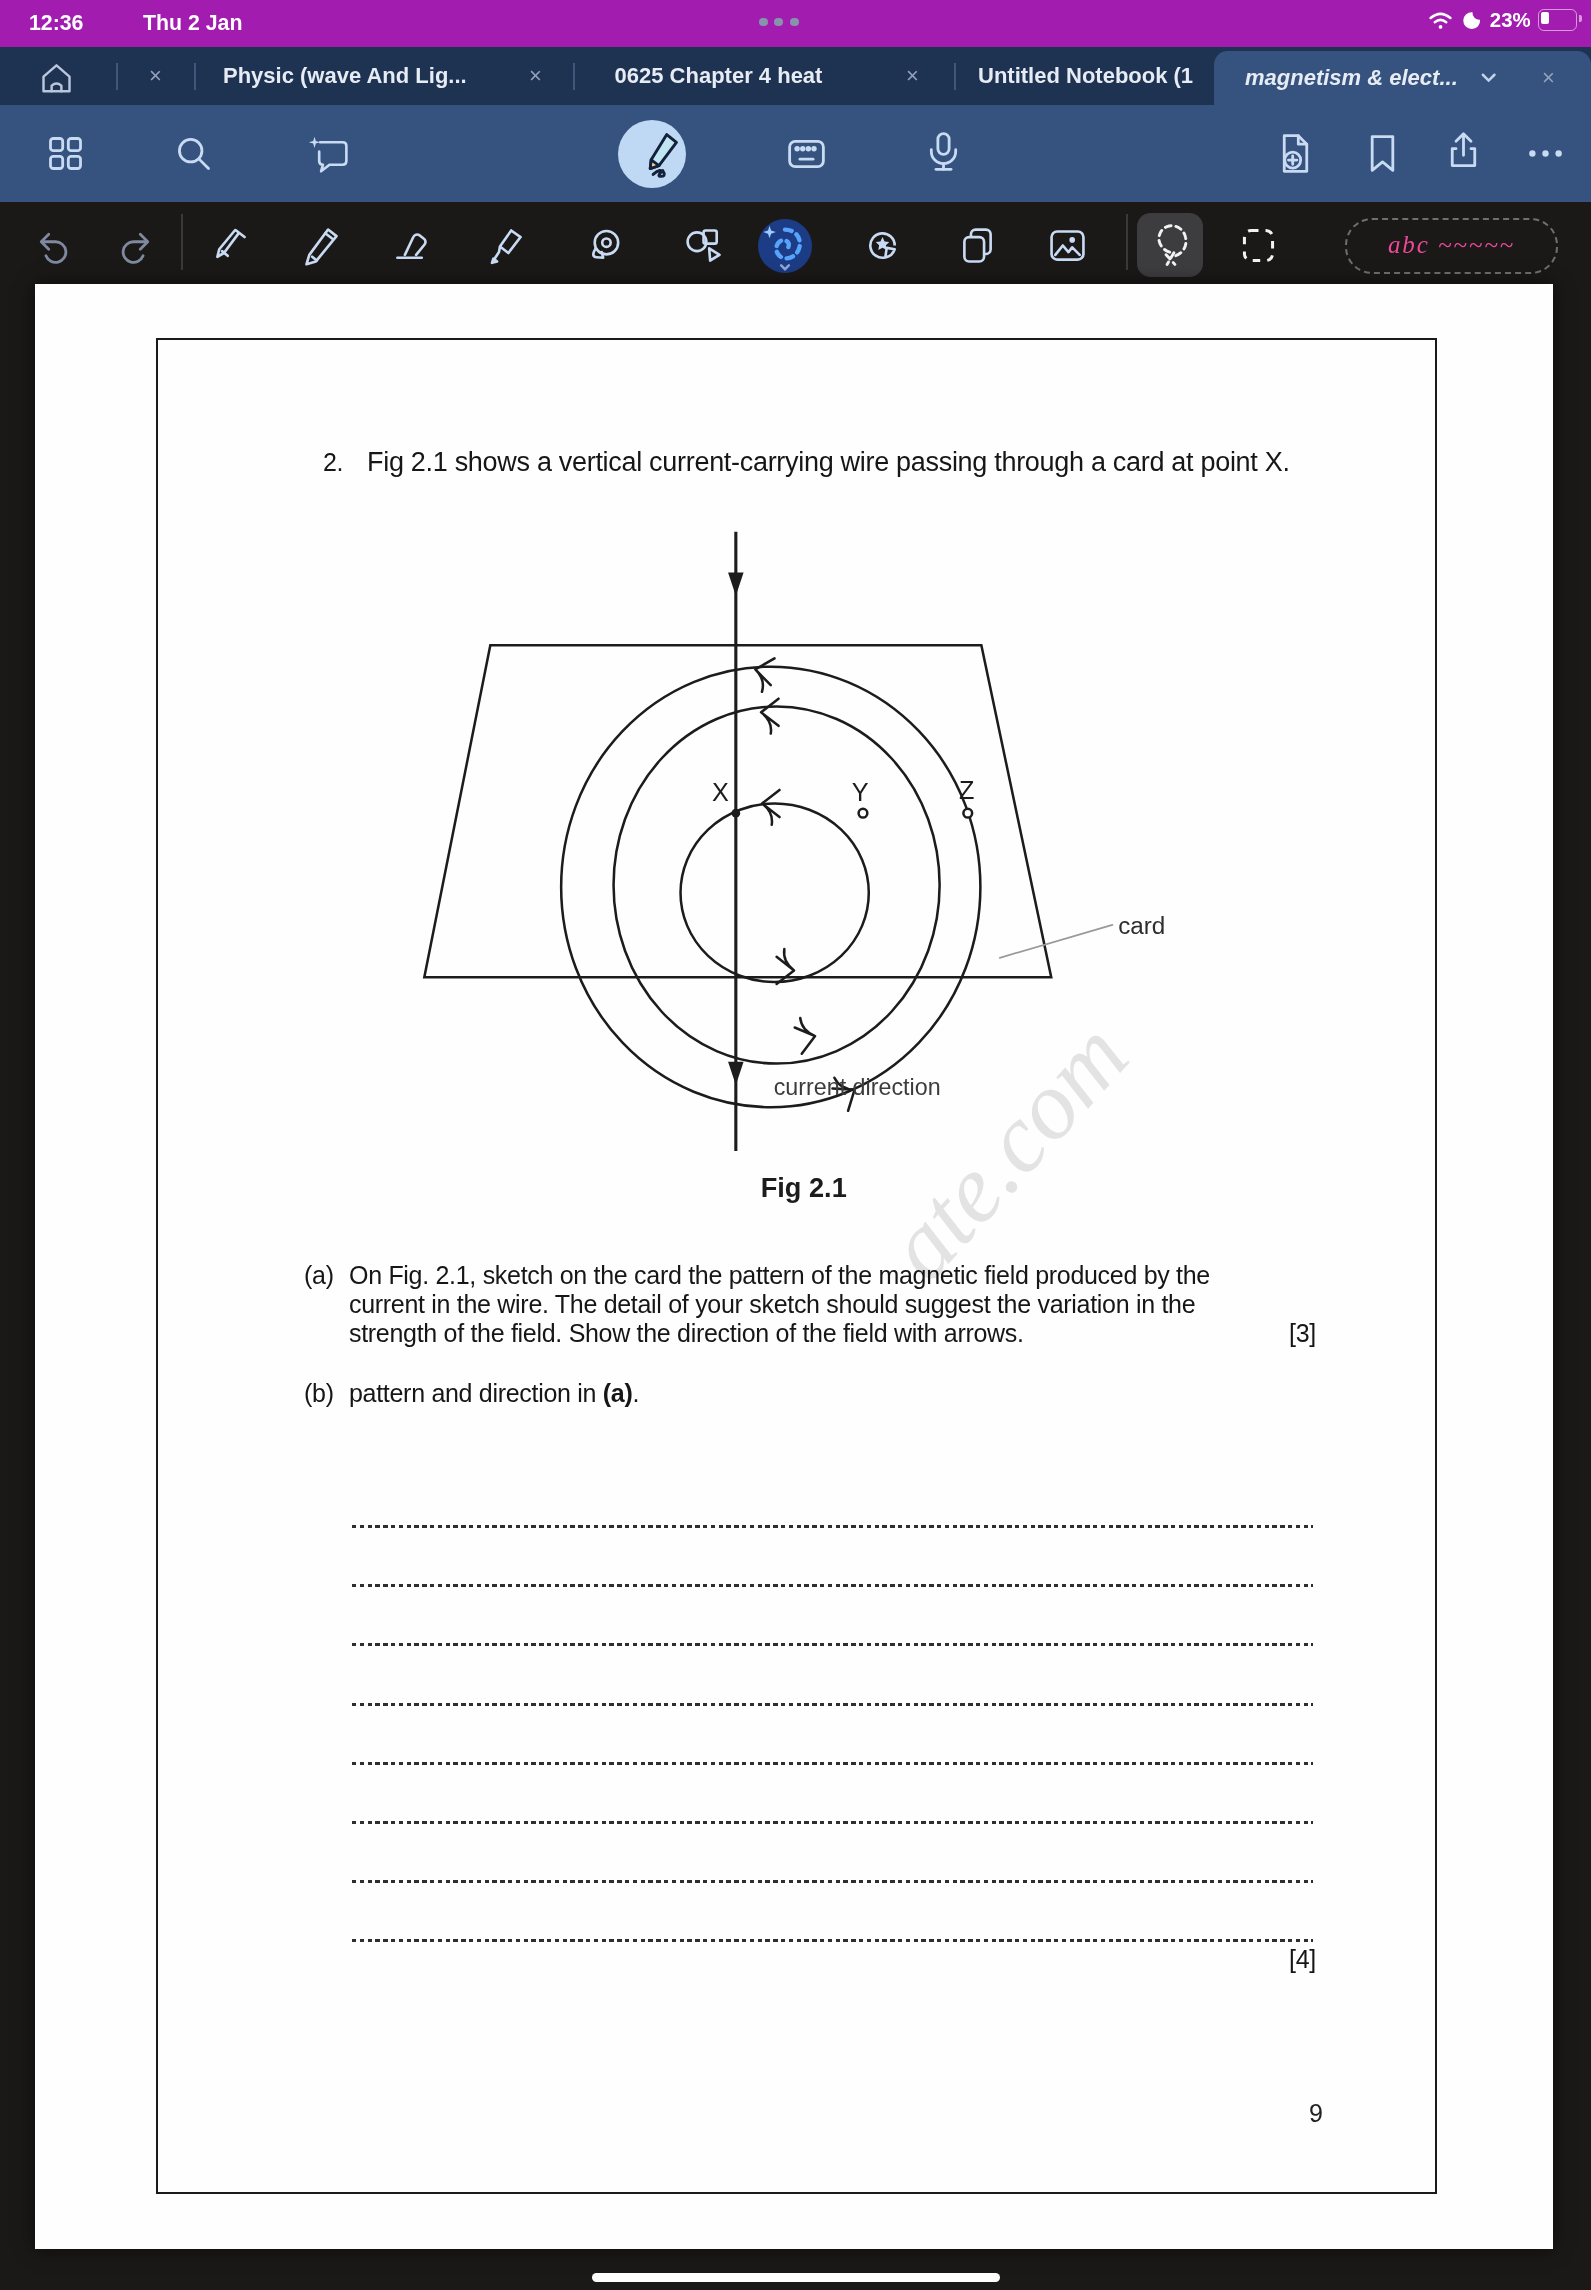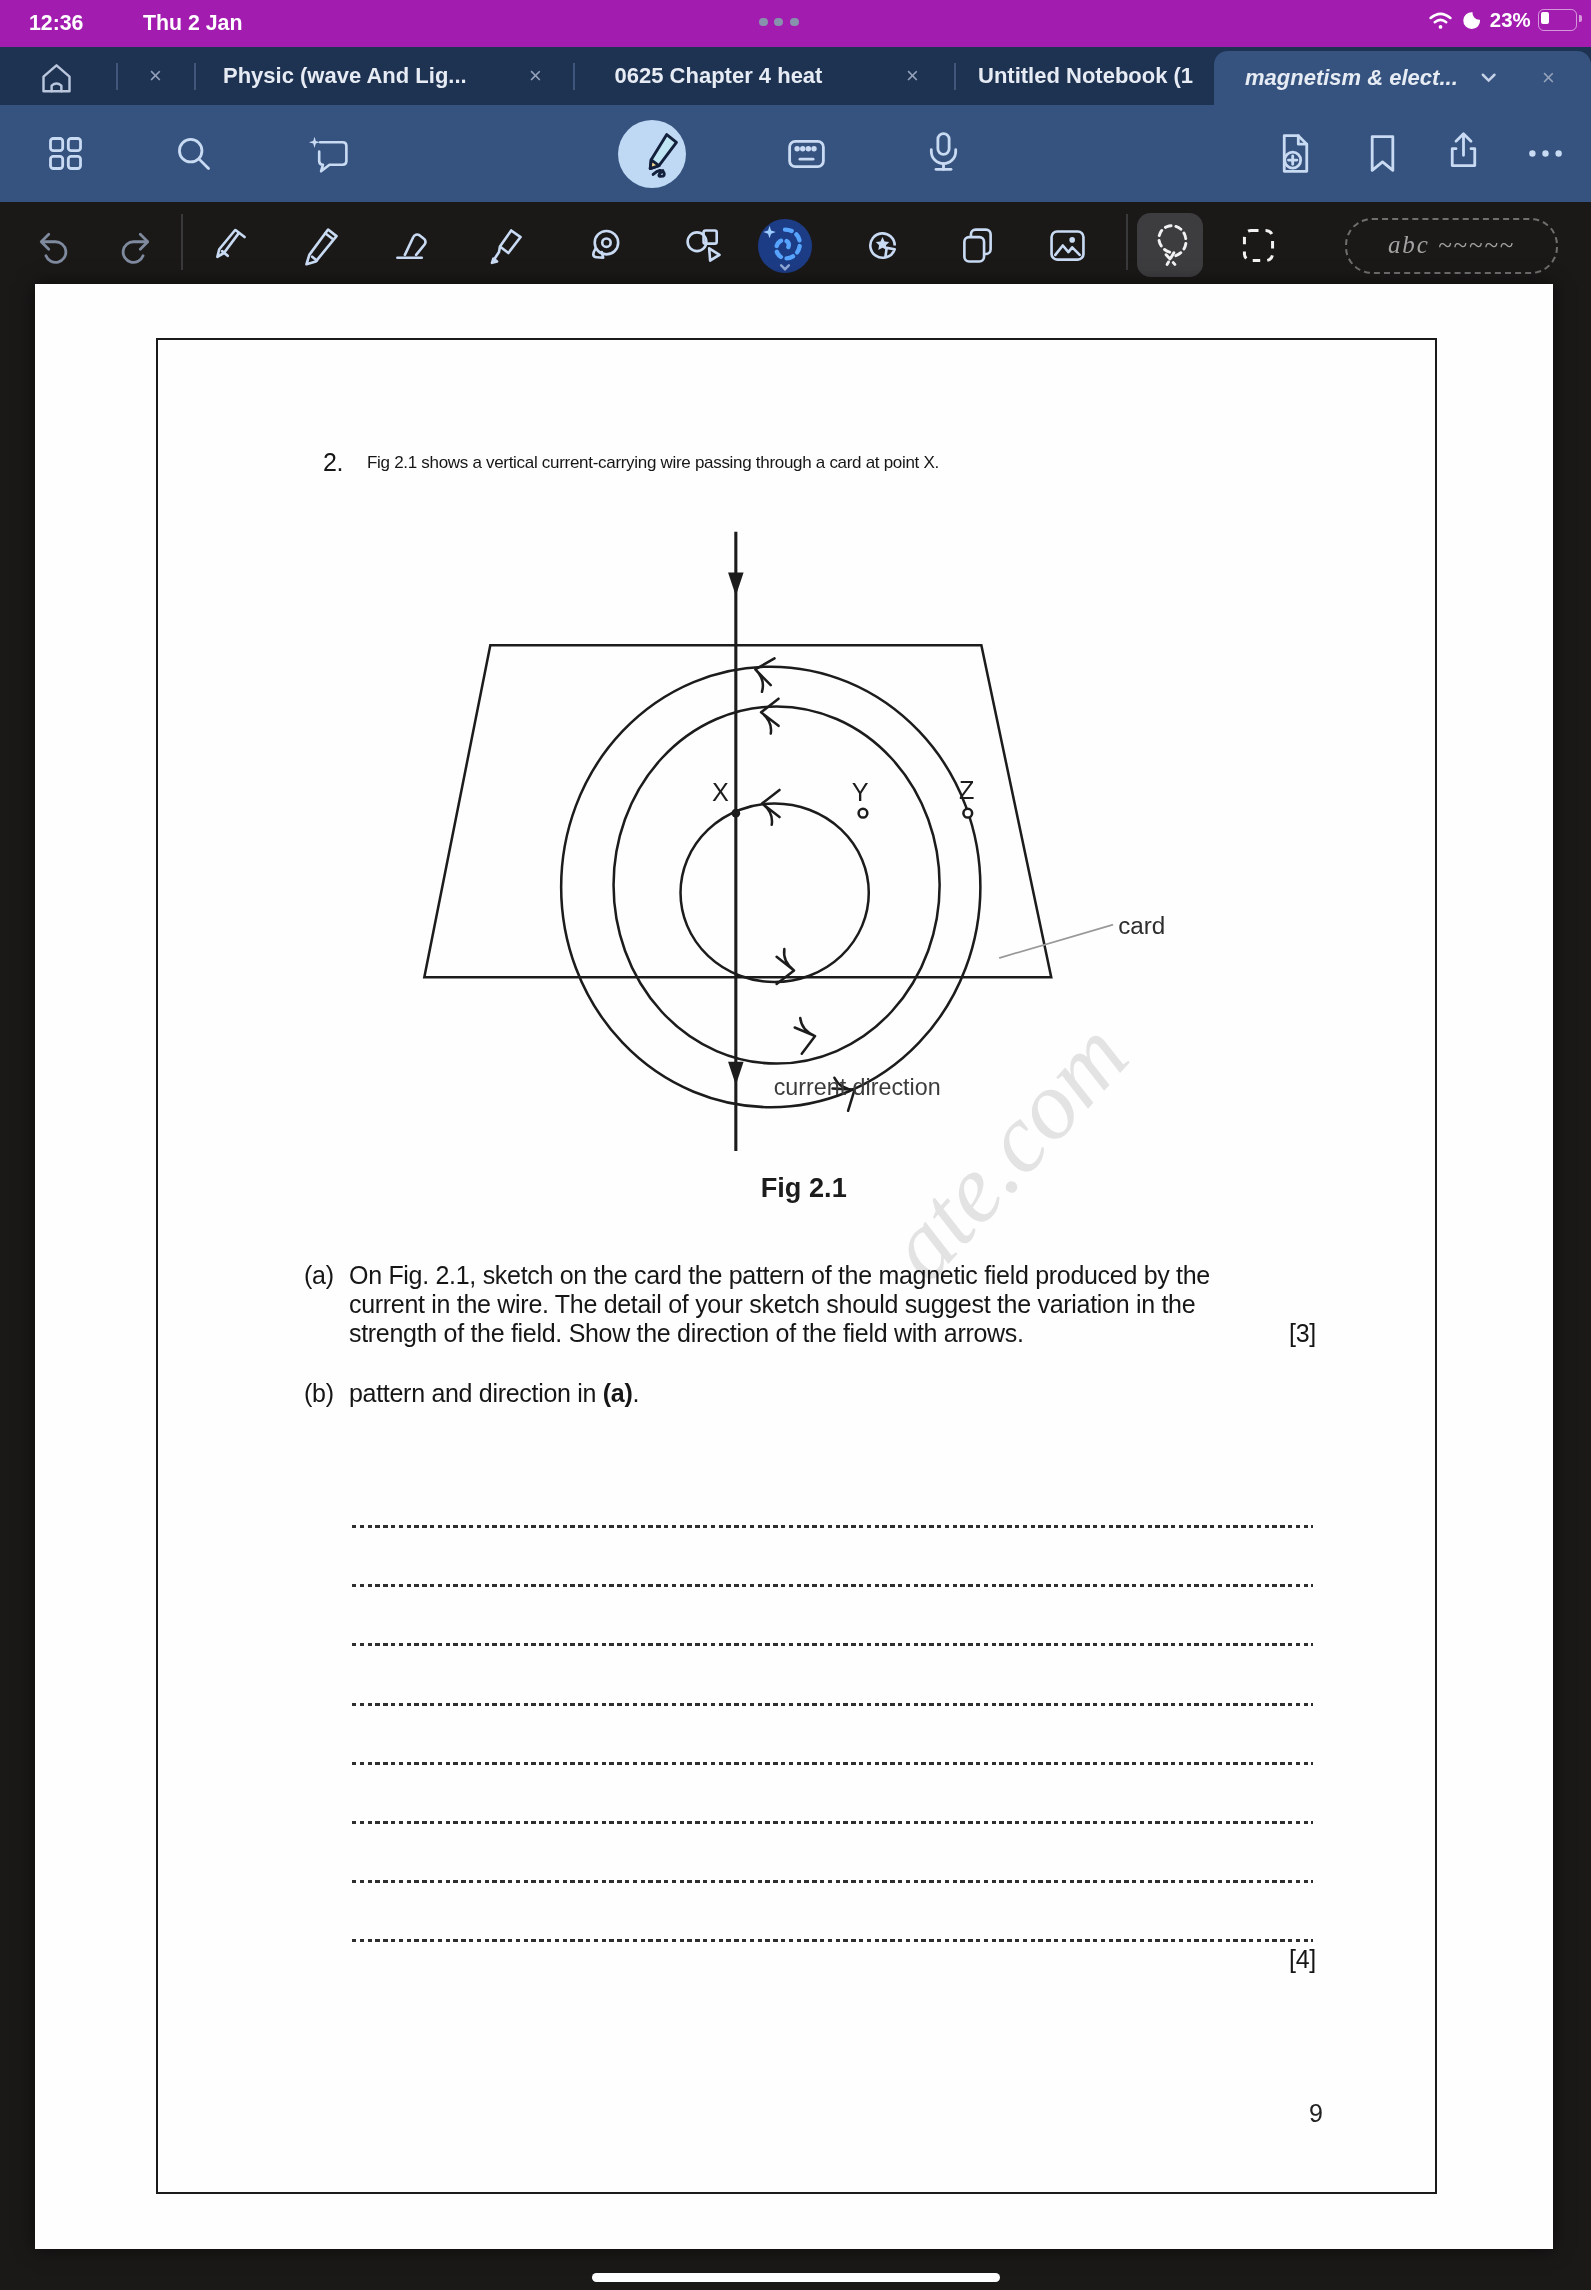--- a/index.html
+++ b/index.html
@@ -27,21 +27,21 @@
   .home-btn{left:37px;top:13.6px;width:43px;height:33px;background:none;border:none;padding:0;}
   
   .toolbar{left:0;top:105px;width:1591px;height:97px;background:#35537e;}
   .icbtn{background:none;border:none;padding:0;position:absolute;width:47px;height:47px;color:#c9daf3;}
   .penbtn{position:absolute;width:68px;height:68px;border-radius:50%;background:#bfd9f5;border:none;}
   
   .toolsrow{left:0;top:202px;width:1591px;height:80px;}
   .tr-div{width:1.5px;height:56px;background:#3a3a3c;top:11.6px;}
   .sel-box{left:1137px;top:10.7px;width:66px;height:64px;background:#3d3d40;border-radius:13.6px;}
   .abc-pill{left:1345px;top:15.5px;width:209px;height:52px;border:2.4px dashed #6f6f6f;border-radius:27px;
-            color:#a3a3a3;font-size:25px;font-style:italic;font-family:"Liberation Serif",serif;
+            color:#ec4899;font-size:25px;font-style:italic;font-family:"Liberation Serif",serif;
             text-align:center;line-height:50px;letter-spacing:1.9px;}
   
   .page{left:35px;top:284px;width:1518px;height:1965px;background:#fefefe;box-shadow:0 0 17.5px rgba(0,0,0,.6);}
   .page-border{left:121px;top:54px;width:1277px;height:1852px;border:2.4px solid #1a1a1a;}
   .doc{color:#161616;font-size:25px;letter-spacing:-0.3px;line-height:29px;}
   .qnum{left:288px;top:164px;}
   .qintro{left:332px;top:164px;}
   .plabel-a{left:269px;top:977px;}
   .pa-block{left:314px;top:977px;width:967px;}
   .plabel-b{left:269px;top:1095px;}
@@ -281,21 +281,21 @@
       <rect x="9" y="8" width="30" height="32" rx="7"></rect>
     </svg>
   </button>
   <div class="abs abc-pill">abc ~~~~~</div>
 </div>
 
 <div class="abs page">
   <div class="abs page-border"></div>
 
   <span class="abs doc qnum" style="font-size:25px">2.</span>
-  <span class="abs doc qintro" style="font-size:17px">Fig 2.1 shows a vertical current-carrying wire passing through a card at point X.</span>
+  <span class="abs doc qintro" style="font-size:27px">Fig 2.1 shows a vertical current-carrying wire passing through a card at point X.</span>
 
   <svg class="abs" style="left:334px;top:240px;pointer-events:none" width="854" height="854" viewBox="0 0 880 880">
     <text transform="translate(682,668) rotate(-48)" text-anchor="middle" font-family="Liberation Serif,serif" font-style="italic" font-size="100" fill="#c9c9c9" opacity="0.5">ate.com</text>
     <g stroke="#1c1c1c" stroke-width="2.6" fill="none">
       <polygon points="125,125 631,125 703,467 57,467" fill="#ffffff" fill-opacity="0"></polygon>
       <ellipse cx="414" cy="374" rx="216" ry="227"></ellipse>
       <ellipse cx="420" cy="372" rx="168" ry="184"></ellipse>
       <ellipse cx="418" cy="380" rx="97" ry="92"></ellipse>
       <line x1="378" y1="8" x2="378" y2="646" stroke-width="3.2"></line>
     </g>

